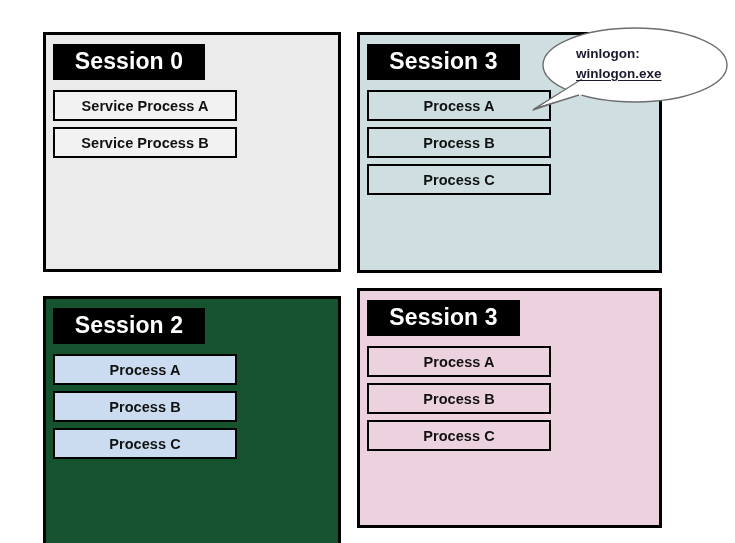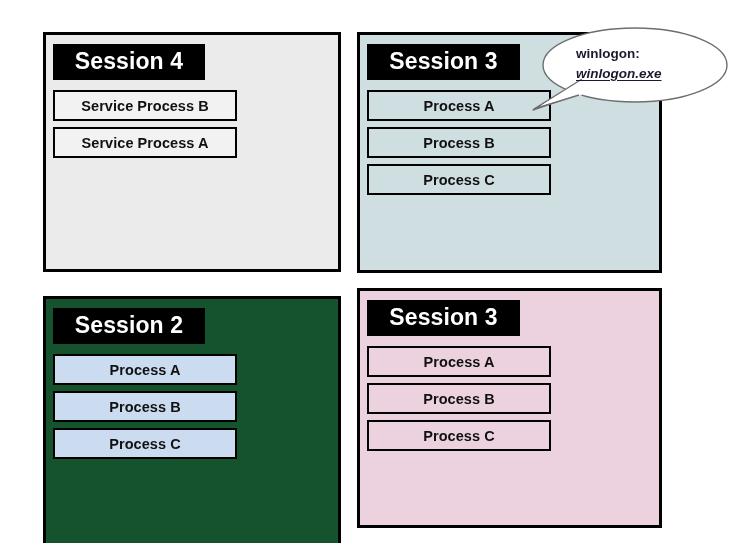--- a/index.html
+++ b/index.html
@@ -101,33 +101,32 @@
     top: 26px;
     width: 140px;
     font-size: 13.5px;
     font-weight: bold;
     color: #1a1a2e;
     line-height: 1.45;
   }
   .callout-line-2 {
     text-decoration: underline;
     text-underline-offset: 2px;
-    font-style: italic;
   }
 </style>
 </head>
 <body>
 
 <div id="canvas">
 
   <div class="session-panel" id="panel-0">
-    <div class="session-title">Session 4</div>
+    <div class="session-title">Session 0</div>
     <div class="process-list">
+      <div class="process-box">Service Process A</div>
       <div class="process-box">Service Process B</div>
-      <div class="process-box">Service Process A</div>
     </div>
   </div>
 
   <div class="session-panel" id="panel-1">
     <div class="session-title">Session 3</div>
     <div class="process-list">
       <div class="process-box">Process A</div>
       <div class="process-box">Process B</div>
       <div class="process-box">Process C</div>
     </div>

